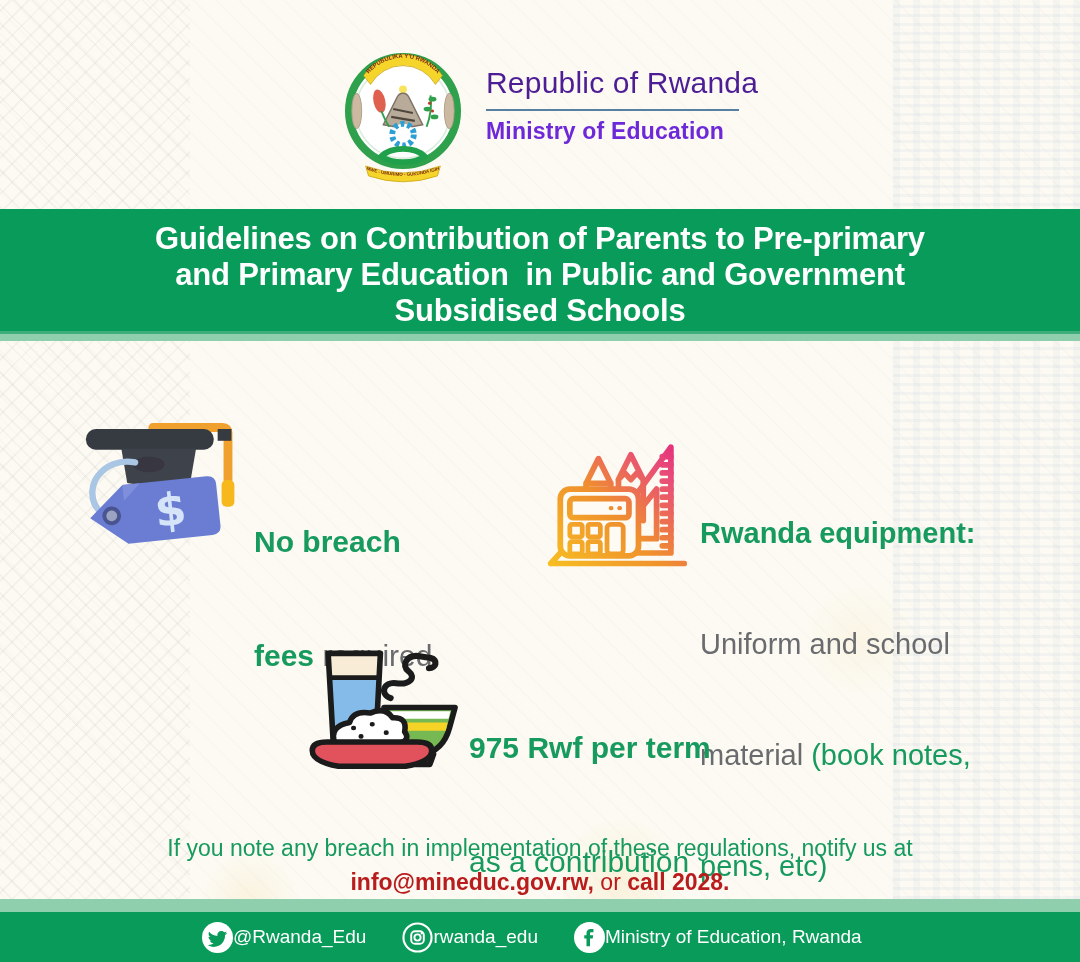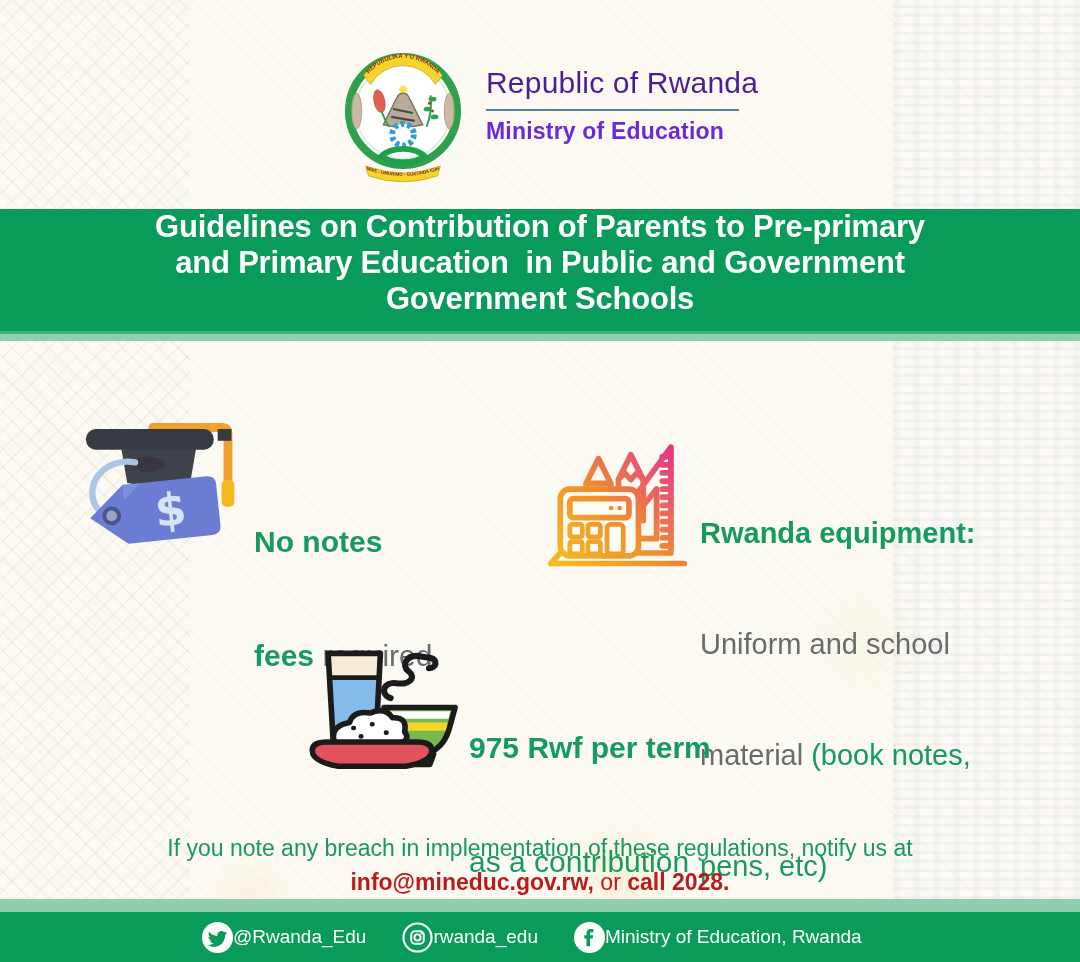--- a/index.html
+++ b/index.html
@@ -28,21 +28,21 @@
   
   .emblem { left:344px; top:32px; width:118px; height:158px; }
   .brand-text { left:486px; top:66px; }
   .brand-country { font-size:30px; color:#4c1d95; letter-spacing:.2px; }
   .brand-divider { width:253px; height:2px; background:#55809f; margin-top:9px; }
   .brand-ministry { font-size:23px; font-weight:700; color:#6d28d9; margin-top:7px; letter-spacing:.2px; }
 
   
   .banner { left:0; top:209px; width:1080px; height:122px; background:#099b5a;
     color:#fff; font-weight:700; font-size:31px; line-height:36px; text-align:center;
-    padding-top:0; letter-spacing:-.2px; }
+    padding-top:12px; letter-spacing:-.2px; }
   .banner-line { white-space:pre-wrap; }
   .banner-strip { left:0; top:331px; width:1080px; height:10px; background:#90cfae; border-top:3px solid #3fae7d; }
 
   
   .item-text { font-weight:400; white-space:pre-wrap; }
   .t-green { color:#169a5e; }
   .t-gray  { color:#6a6b6e; }
   .b { font-weight:700; }
   .item1-icon { left:84px;  top:414px; width:172px; height:145px; }
   .item1-text { left:254px; top:447px; font-size:30px; line-height:38px; }
@@ -102,41 +102,41 @@
 
   <div class="layer brand-text">
     <div class="brand-country">Republic of Rwanda</div>
     <div class="brand-divider"></div>
     <div class="brand-ministry">Ministry of Education</div>
   </div>
 
   <div class="layer banner">
     <div class="banner-line">Guidelines on Contribution of Parents to Pre-primary</div>
     <div class="banner-line">and Primary Education  in Public and Government</div>
-    <div class="banner-line">Government Schools</div>
+    <div class="banner-line">Subsidised Schools</div>
   </div>
   <div class="layer banner-strip"></div>
 
   <svg class="layer item1-icon" viewBox="0 0 175 145">
     <path d="M70,12.5 H141 Q146.5,12.5 146.5,18 V66" stroke="#f0a02c" stroke-width="9" fill="none" stroke-linecap="round"></path>
     <rect x="140" y="66" width="13" height="27" rx="5" fill="#f7b81e"></rect>
     <rect x="136" y="14" width="14" height="12" fill="#363b42"></rect>
     <rect x="2" y="14" width="130" height="21" rx="10" fill="#363b42"></rect>
     <path d="M38,34 H114 L108,69 Q76,76 44,69 Z" fill="#3e434b"></path>
     <ellipse cx="66" cy="50" rx="16" ry="8" fill="#332c38" opacity="0.55"></ellipse>
     <path d="M34,102 C10,106 2,78 14,62 C22,51 36,45 52,48" stroke="#a9c6e4" stroke-width="6.5" fill="none" stroke-linecap="round"></path>
     <g transform="rotate(-6 70 98)">
       <path d="M6,98 L42,68 H128 Q137,68 137,77 V119 Q137,128 128,128 H42 Z" fill="#6a7dd3"></path>
       <path d="M42,68 H60 L42,84 Z" fill="#7f8fdc"></path>
       <circle cx="28" cy="98" r="7.5" fill="#9aa3bf" stroke="#4a5490" stroke-width="4"></circle>
       <text x="88" y="114" font-size="46" font-weight="bold" fill="#d5e4f8" text-anchor="middle" font-family="DejaVu Sans, sans-serif">$</text>
     </g>
   </svg>
   <div class="layer item-text item1-text">
-    <div><span class="t-green b">No notes</span></div>
+    <div><span class="t-green b">No breach</span></div>
     <div><span class="t-green b">fees</span><span class="t-gray"> required</span></div>
   </div>
 
   <svg class="layer item2-icon" viewBox="0 0 150 155">
     <defs>
       <linearGradient id="g2" x1="0" y1="155" x2="150" y2="0" gradientUnits="userSpaceOnUse">
         <stop offset="0" stop-color="#f8c420"></stop>
           <stop offset="0.45" stop-color="#ef8f2e"></stop>
         <stop offset="0.75" stop-color="#e94e78"></stop>
           <stop offset="1" stop-color="#e2187e"></stop>

